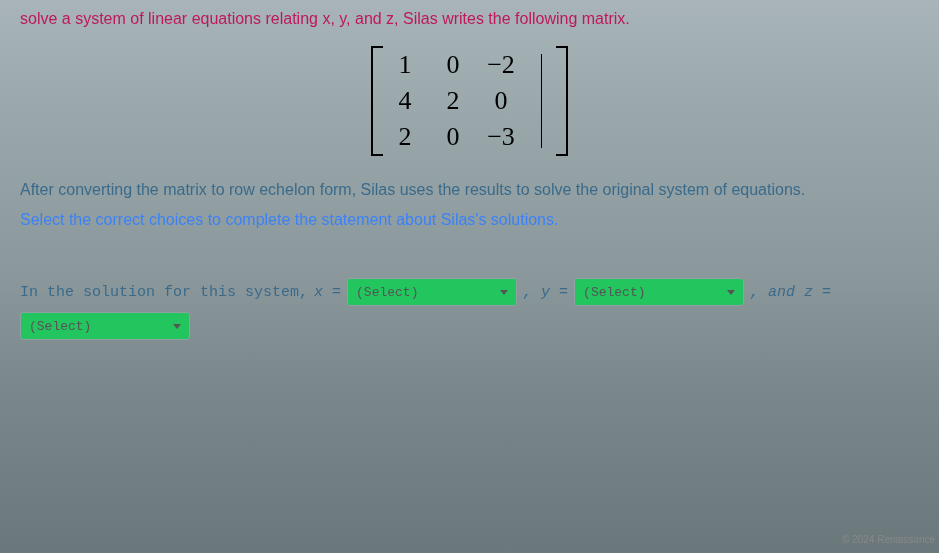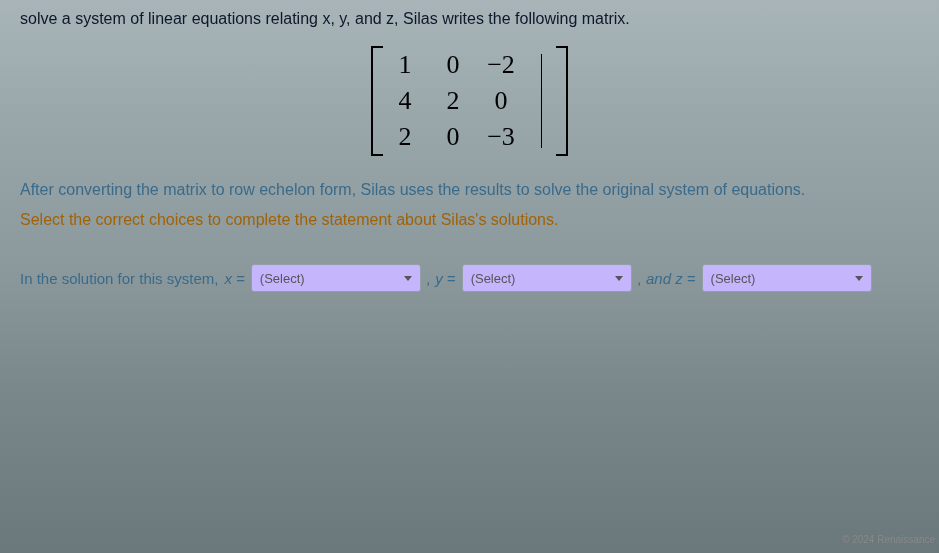--- a/index.html
+++ b/index.html
@@ -8,21 +8,21 @@
     height: 553px;
     font-family: Arial, Helvetica, sans-serif;
     background: linear-gradient(180deg, #a8b4b8 0%, #9aa8ac 20%, #8a989c 50%, #7a888c 70%, #6a787c 100%);
     padding: 10px 20px;
     color: #2a5a7a;
     position: relative;
     overflow: hidden;
   }
   .intro {
     font-size: 16px;
-    color: #0f172a;
+    color: #be185d;
     margin-bottom: 18px;
   }
   .matrix-wrap {
     display: flex;
     justify-content: center;
     margin-bottom: 25px;
   }
   .matrix {
     display: flex;
     align-items: stretch;
@@ -54,39 +54,40 @@
     background: #000;
     margin: 4px 6px;
   }
   .p2 {
     font-size: 16px;
     color: #3a6a8a;
     margin-bottom: 12px;
   }
   .p3 {
     font-size: 16px;
-    color: #a16207;
-    margin-bottom: 35px;
+    color: #3b82f6;
+    margin-bottom: 49px;
   }
   .answer-row {
     font-size: 15px;
     color: #3a6a8a;
     display: flex;
     align-items: center;
     flex-wrap: wrap;
     gap: 6px;
+    font-family: Liberation Mono, monospace;
   }
   .answer-row .ital { font-style: italic; }
   .select {
     display: inline-flex;
     align-items: center;
     justify-content: space-between;
     min-width: 170px;
     height: 28px;
-    background: #c4b5fd;
+    background: #22c55e;
     border: 1px solid #90a0a4;
     border-radius: 3px;
     padding: 0 8px;
     color: #555;
     font-size: 13px;
     cursor: pointer;
   }
   .select .caret {
     width: 0; height: 0;
     border-left: 4px solid transparent;

